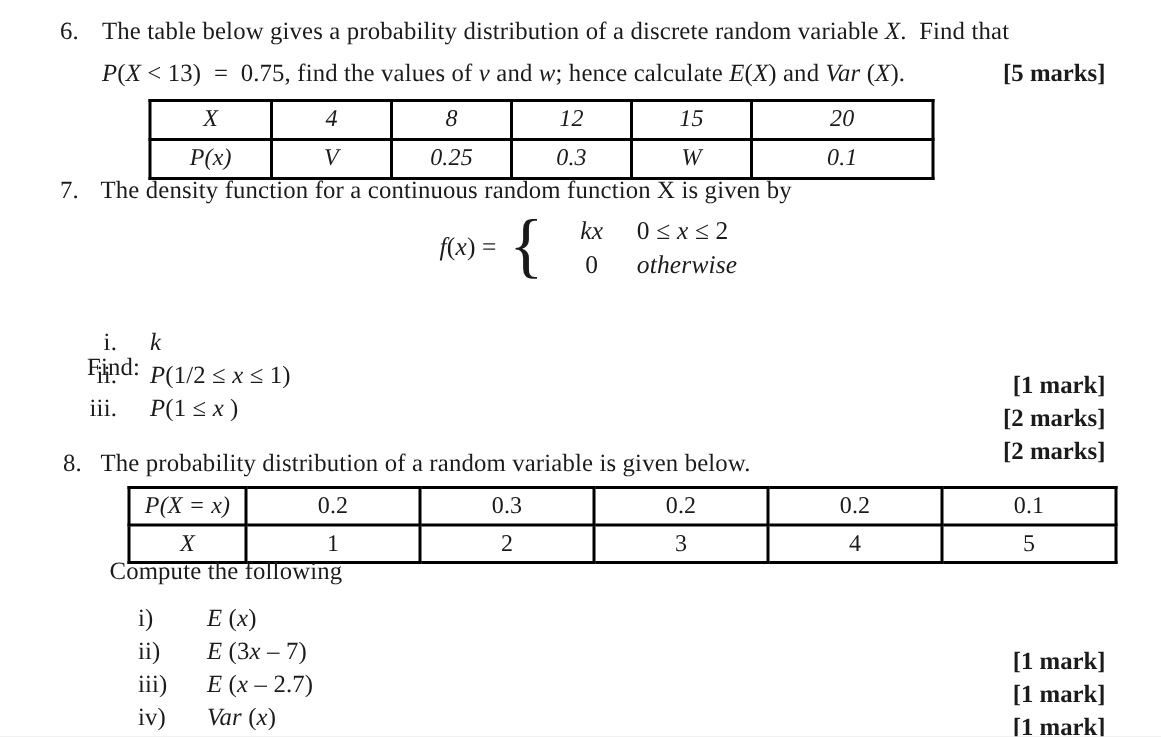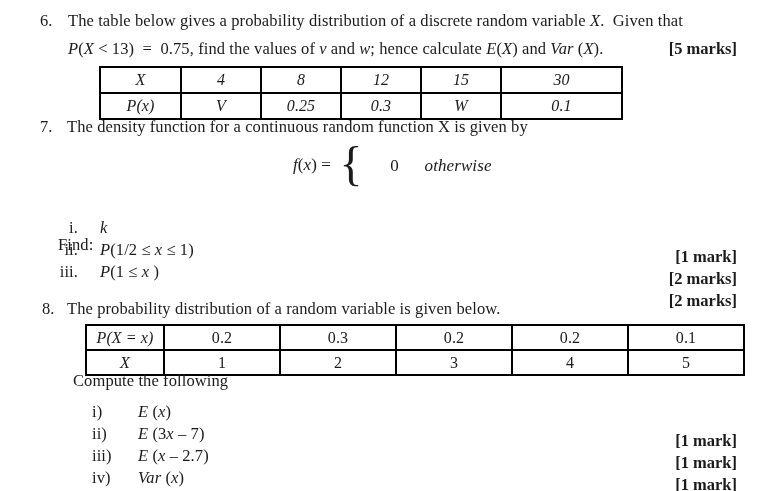--- a/index.html
+++ b/index.html
@@ -61,60 +61,64 @@
   .q8-item .item-num{position:absolute;left:92px;}
   .q8-item .item-content{position:absolute;left:138px;}
   .item-row .marks{position:absolute;right:37px;margin-top:29px;}
 </style>
 </head>
 <body>
 
 <div class="page">
 
   <span class="abs qnum" style="left:40px;top:11px;">6.</span>
-  <span class="abs line rich" style="left:68px;top:11px;"><span>The table below gives a probability distribution of a discrete random variable </span><span class="i">X</span><span>. Given that</span></span>
+  <span class="abs line rich" style="left:68px;top:11px;"><span>The table below gives a probability distribution of a discrete random variable </span><span class="i">X</span><span>. Find that</span></span>
   <span class="abs line rich" style="left:68px;top:39px;"><span class="i">P</span><span>(</span><span class="i">X</span><span> &lt; 13)  =  0.75, find the values of </span><span class="i">v</span><span> and </span><span class="i">w</span><span>; hence calculate </span><span class="i">E</span><span>(</span><span class="i">X</span><span>) and </span><span class="i">Var</span><span> (</span><span class="i">X</span><span>).</span></span>
   <span class="abs line marks" style="right:37px;top:39px;">[5 marks]</span>
 
   <table id="q6-table" class="abs dist">
     <colgroup>
       <col style="width:81px">
         <col style="width:80px">
         <col style="width:80px">
       <col style="width:80px">
         <col style="width:80px">
         <col style="width:121px">
     </colgroup>
     <tbody>
         <tr>
       <td>X</td>
       <td>4</td>
       <td>8</td>
       <td>12</td>
       <td>15</td>
-      <td>30</td>
+      <td>20</td>
     </tr>
     <tr>
       <td>P(x)</td>
       <td>V</td>
       <td>0.25</td>
       <td>0.3</td>
       <td>W</td>
       <td>0.1</td>
     </tr>
   </tbody>
     </table>
 
   <span class="abs qnum" style="left:40px;top:117px;">7.</span>
   <span class="abs line" style="left:67px;top:117px;">The density function for a continuous random function X is given by</span>
 
   <div class="abs formula">
     <span class="lhs rich"><span class="i">f</span><span>(</span><span class="i">x</span><span>) = </span></span>
     <span class="brace">{</span>
     <div class="cases">
+      <div class="case-row">
+        <span class="case-expr rich"><span class="i">kx</span></span>
+        <span class="case-cond rich"><span>0 ≤ </span><span class="i">x</span><span> ≤ 2</span></span>
+      </div>
       <div class="case-row">
         <span class="case-expr rich"><span>0</span></span>
         <span class="case-cond rich"><span class="i">otherwise</span></span>
       </div>
     </div>
   </div>
 
   <span class="abs line" style="left:58px;top:191px;margin-top:44px;">Find:</span>
 
   <div class="item-row q7-item" style="top:218px;">

